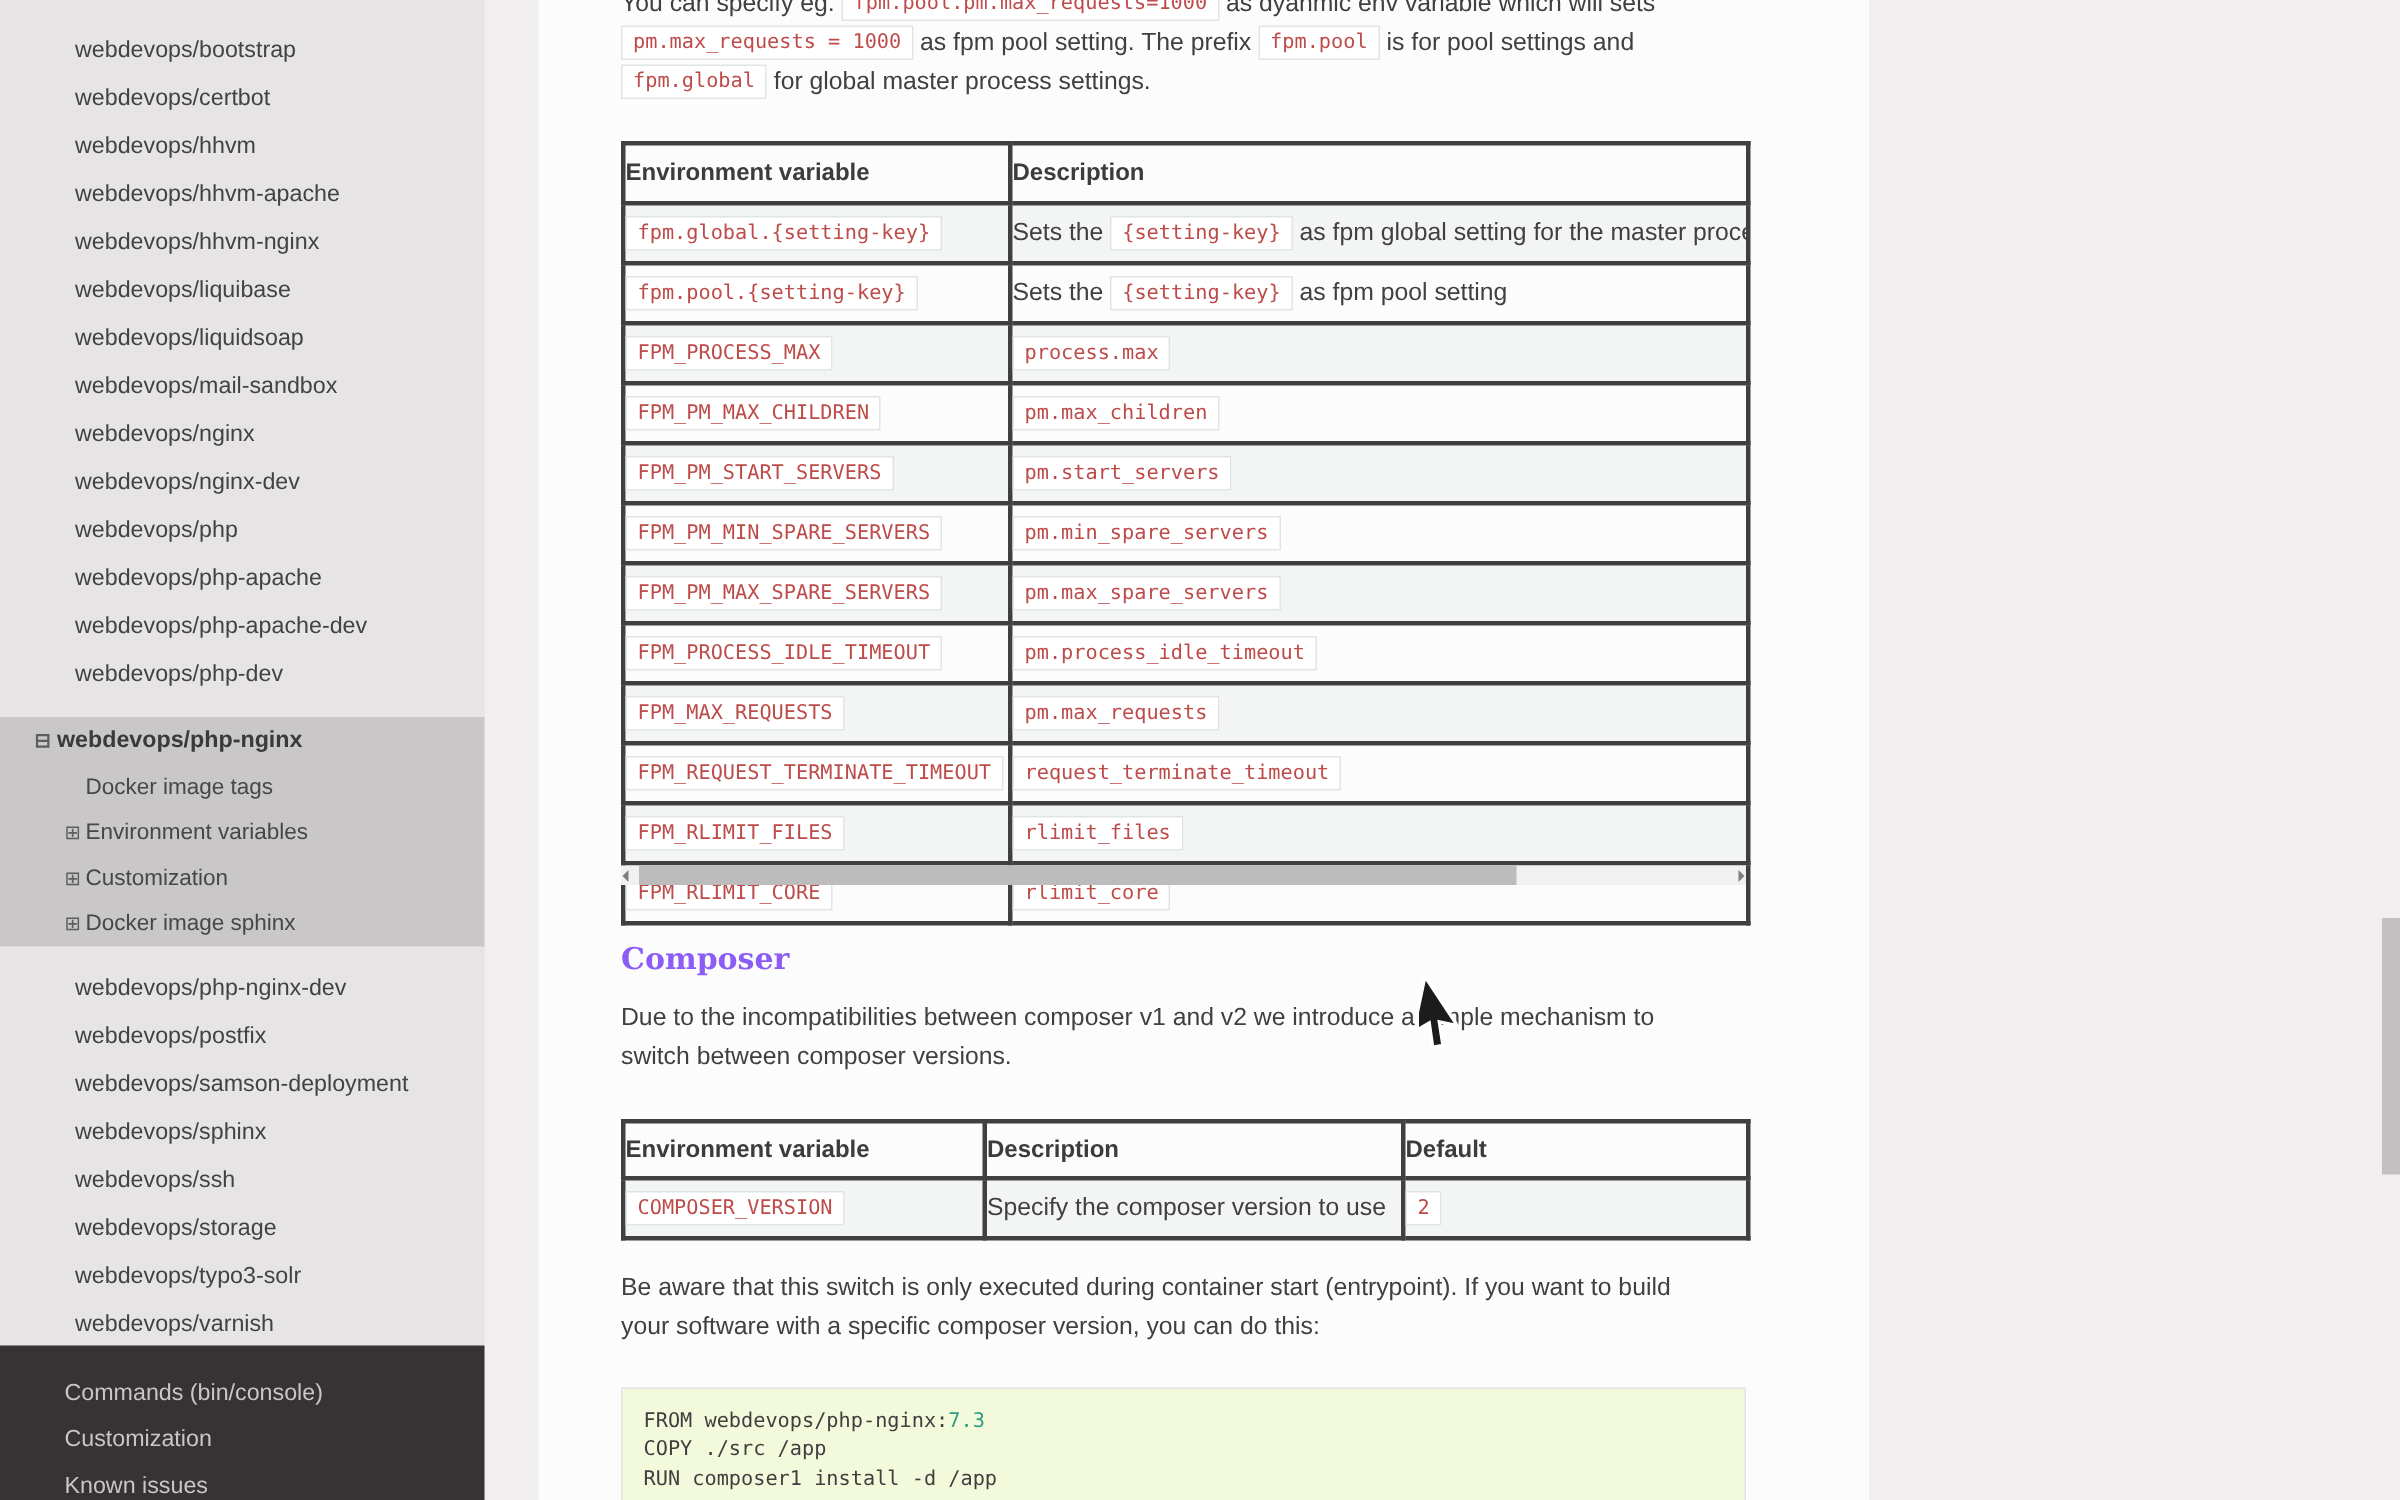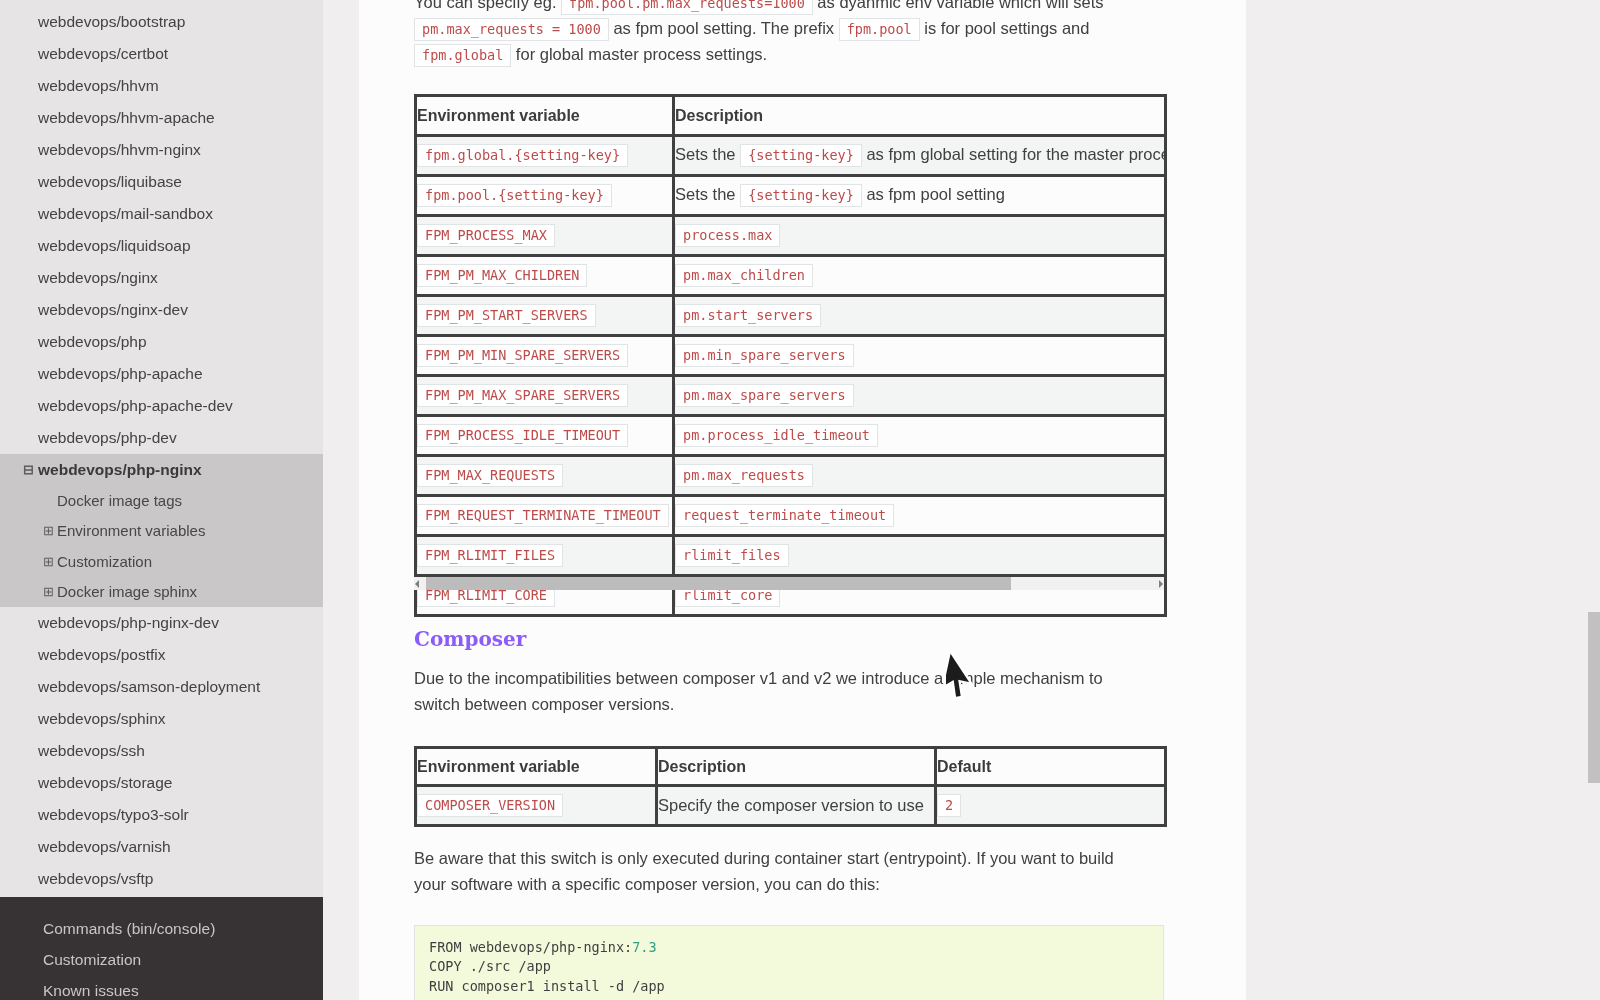--- a/index.html
+++ b/index.html
@@ -8,21 +8,21 @@
     overflow: hidden;
     background: #f0eeef;
     font-family: "Liberation Sans", sans-serif;
   }
   
   .sidebar {
     position: absolute; left: 0; top: 0;
     width: 323px; height: 1000px;
     background: #e6e4e5;
   }
-  .nav-list { list-style: none; margin: 0; padding: 6px 0 0 0; }
+  .nav-list { list-style: none; margin: 12px; padding: 6px 0 0 0; }
   .nav-list.no-pad { padding-top: 0; }
   .nav-item {
     height: 32px; display: flex; align-items: center;
     padding-left: 38px; font-size: 15.5px; color: #434343; cursor: pointer;
     white-space: nowrap;
   }
   .active-block { background: #c9c7c8; }
   .active-head {
     height: 31px; display: flex; align-items: center;
     padding-left: 23px; font-size: 15.5px; font-weight: bold; color: #3a3a3a;
@@ -143,25 +143,25 @@
 
       <li class="nav-item">
         <span>webdevops/hhvm-nginx</span>
       </li>
 
       <li class="nav-item">
         <span>webdevops/liquibase</span>
       </li>
 
       <li class="nav-item">
+        <span>webdevops/liquidsoap</span>
+      </li>
+
+      <li class="nav-item">
         <span>webdevops/mail-sandbox</span>
-      </li>
-
-      <li class="nav-item">
-        <span>webdevops/liquidsoap</span>
       </li>
 
       <li class="nav-item">
         <span>webdevops/nginx</span>
       </li>
 
       <li class="nav-item">
         <span>webdevops/nginx-dev</span>
       </li>
 

